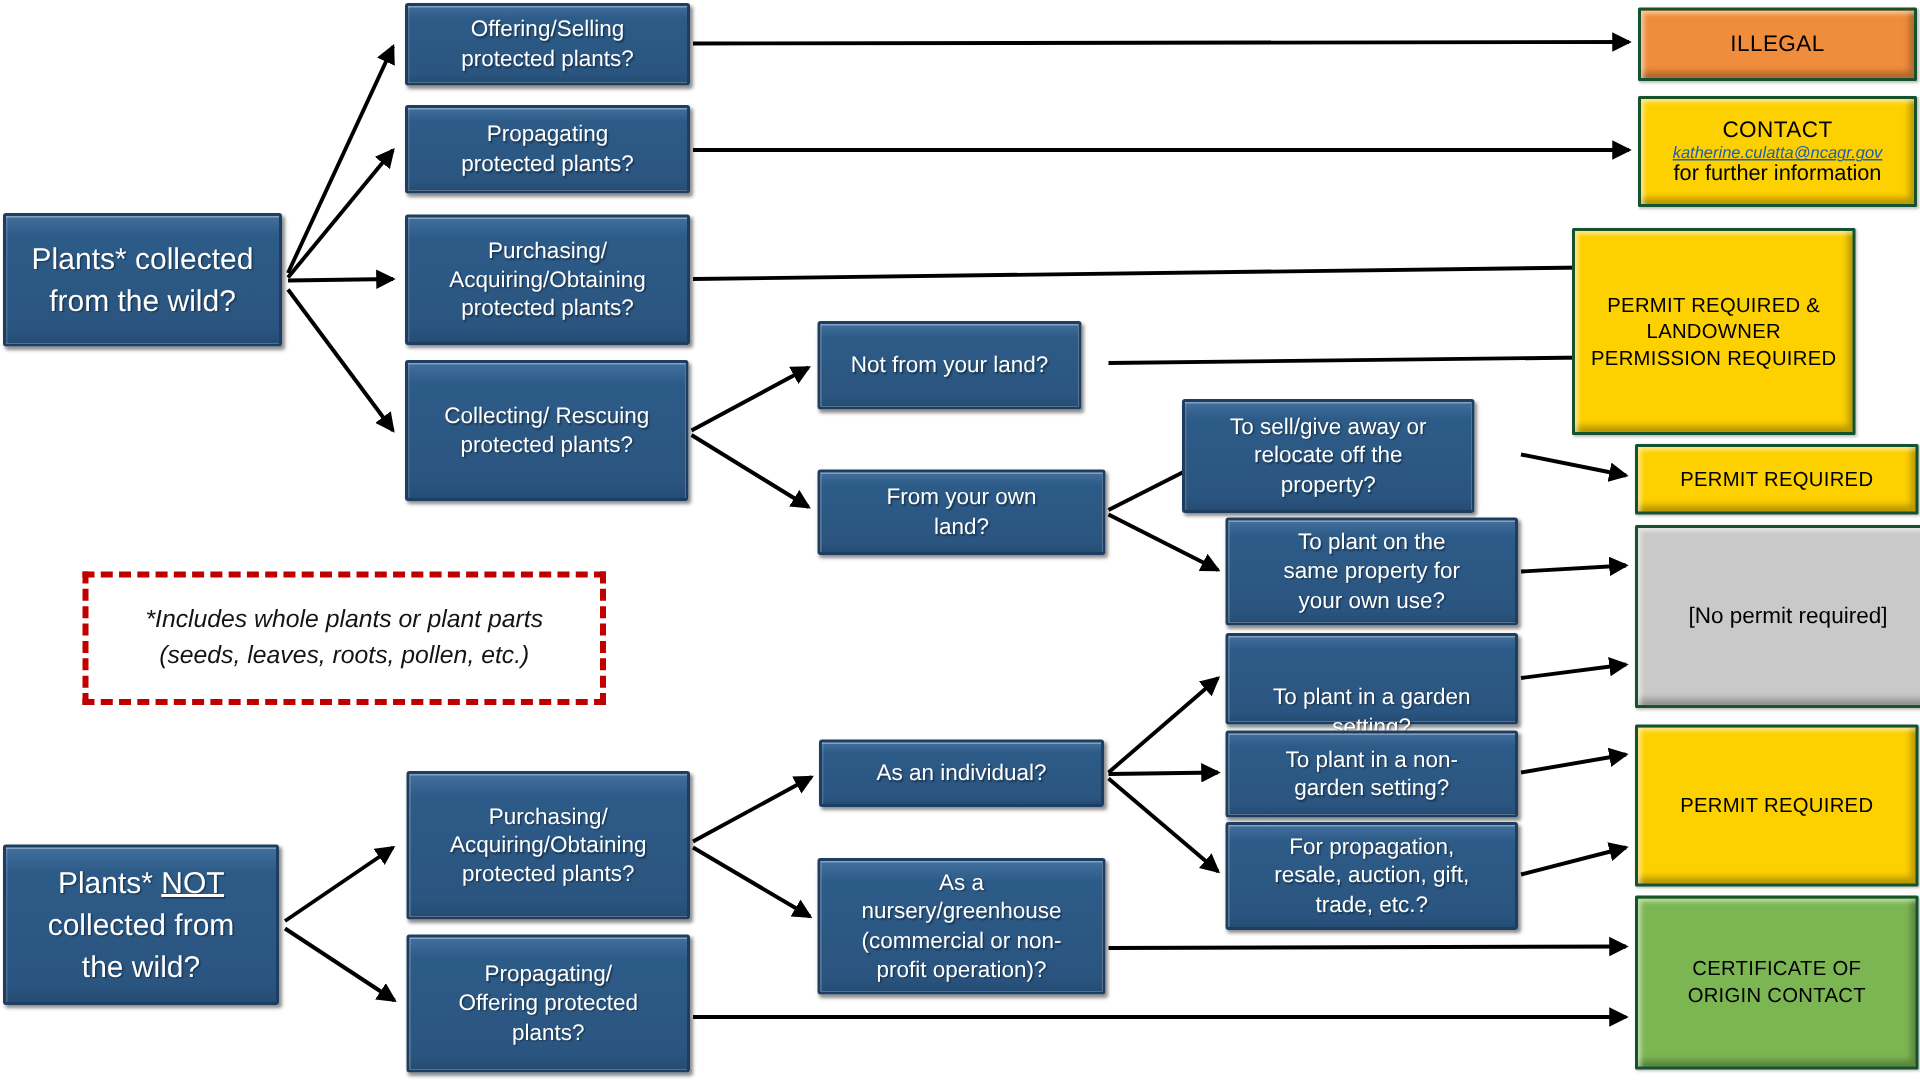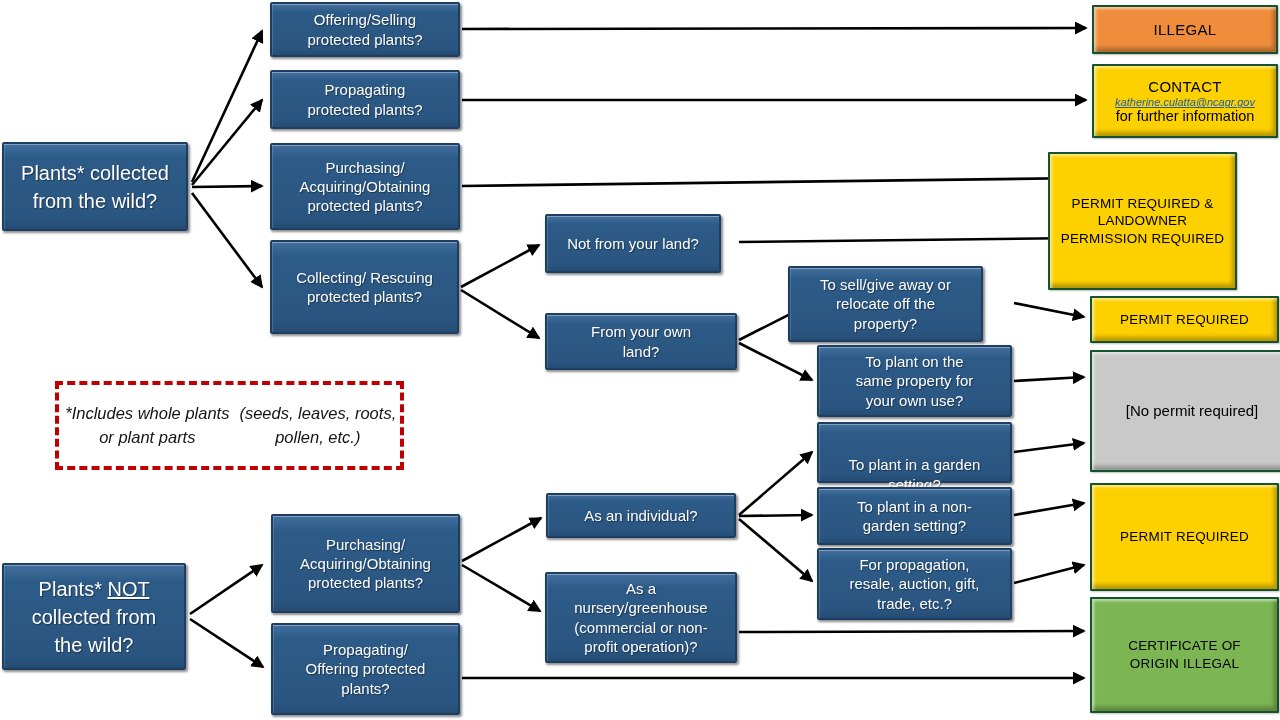--- a/index.html
+++ b/index.html
@@ -31,21 +31,21 @@
   .yellow{background:var(--permit-yellow);}
   .gray{background:var(--no-permit-gray);}
   .green{background:var(--certificate-green);}
   .o-illegal{font-size:15px;letter-spacing:.3px;}
   .o-permit{font-size:13.5px;letter-spacing:.2px;}
   .o-nopermit{font-size:15px;}
   .contact-head{font-size:15px;letter-spacing:.3px;}
   .contact-email{font-size:11px;color:var(--link-blue);text-decoration:underline;cursor:pointer;line-height:1.15;font-style:italic;}
   .contact-sub{font-size:14.5px;line-height:1.1;}
 
-  .note{position:absolute;display:flex;flex-direction:row;align-items:center;justify-content:center;
+  .note{position:absolute;display:flex;flex-direction:column;align-items:center;justify-content:center;
     text-align:center;box-sizing:border-box;border:4px dashed var(--note-red);background:#ffffff;
     font-style:italic;font-size:16.5px;color:#141414;line-height:1.45;}
 </style>
 </head>
 <body>
 
 <div class="canvas">
 
   <svg class="arrows" viewBox="0 0 1280 720" xmlns="http://www.w3.org/2000/svg">
     <defs>
@@ -154,21 +154,21 @@
   <div class="outcome yellow o-permit" style="left:1090px;top:296px;width:189px;height:47px;">
     <span>PERMIT REQUIRED</span>
   </div>
   <div class="outcome gray o-nopermit" style="left:1090px;top:350px;width:204px;height:122px;">
     <span>[No permit required]</span>
   </div>
   <div class="outcome yellow o-permit" style="left:1090px;top:483px;width:189px;height:108px;">
     <span>PERMIT REQUIRED</span>
   </div>
   <div class="outcome green o-permit" style="left:1090px;top:597px;width:189px;height:116px;">
-    <span style="max-width:158px;">CERTIFICATE OF ORIGIN ILLEGAL</span>
+    <span style="max-width:158px;">CERTIFICATE OF ORIGIN CONTACT</span>
   </div>
 
   <div class="note" style="left:55px;top:381px;width:349px;height:89px;">
     <span>*Includes whole plants or plant parts</span>
     <span>(seeds, leaves, roots, pollen, etc.)</span>
   </div>
 
 </div>
 
 </body></html>

